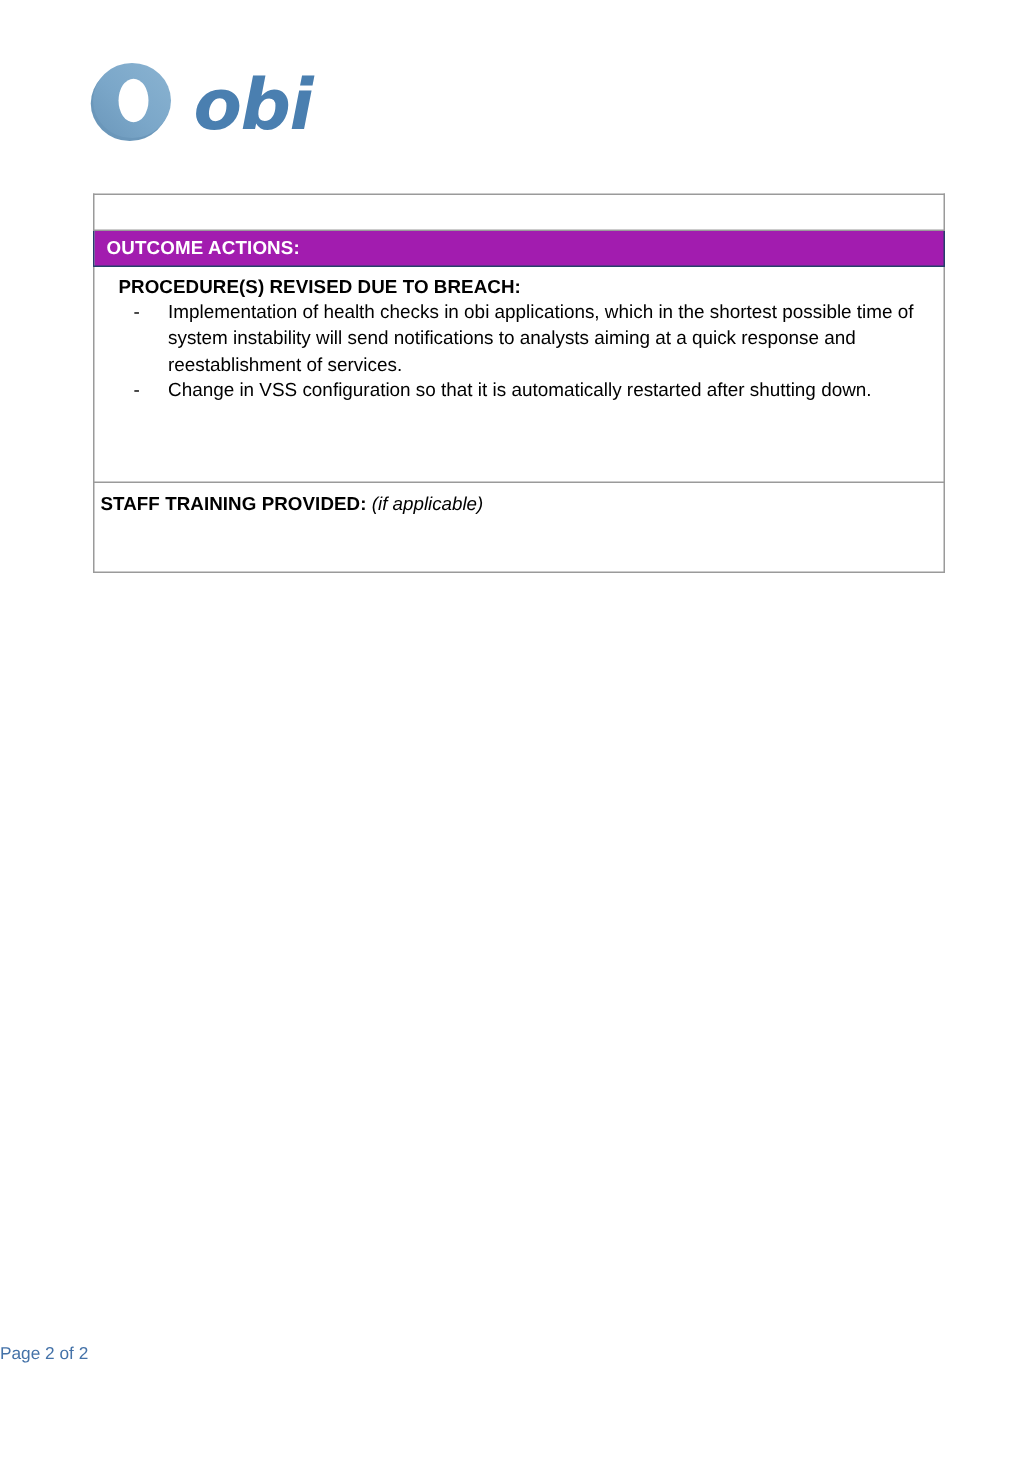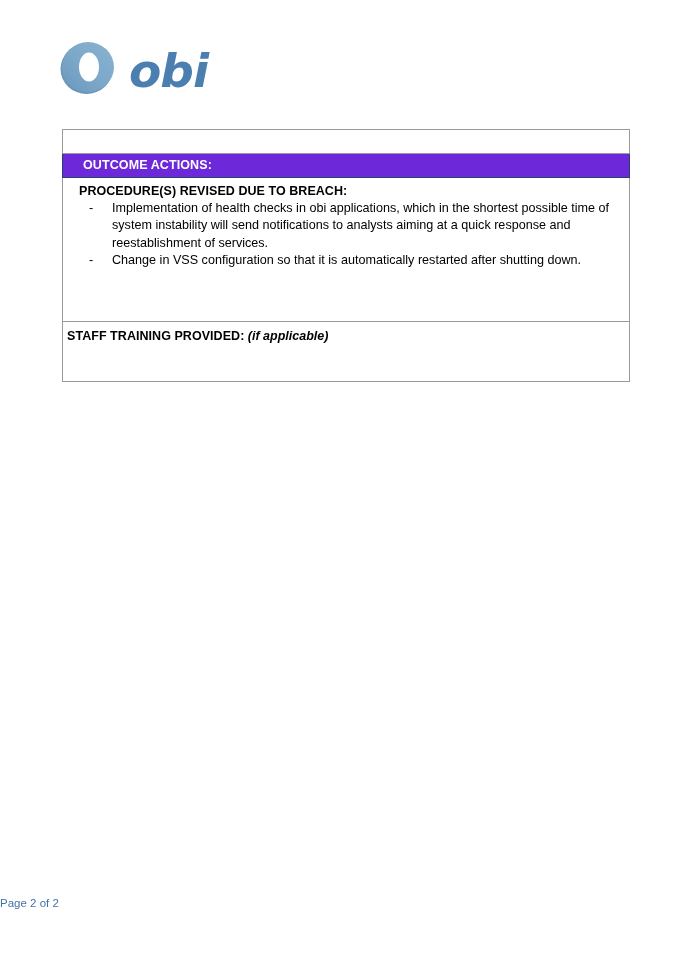--- a/index.html
+++ b/index.html
@@ -69,23 +69,23 @@
     padding: 0;
     vertical-align: top;
   }
 
   .row-blank td {
     height: 23px;
     background: #ffffff;
   }
 
   .row-header td {
-    background: #6d28d9;
+    background: #a21caf;
     border-color: #25406b;
-    padding: 3px 4px 4px 20px;
+    padding: 3px 4px 4px 8px;
   }
   .header-text {
     color: #ffffff;
     font-size: 12.5px;
     font-weight: bold;
     line-height: 16px;
     letter-spacing: 0.1px;
   }
 
   .row-body td {
@@ -130,21 +130,21 @@
   .staff-line {
     font-size: 12.5px;
     line-height: 16px;
   }
   .staff-label {
     font-weight: bold;
     letter-spacing: 0.05px;
   }
   .staff-note {
     font-style: italic;
-    font-weight: bold;
+    font-weight: normal;
   }
 
   
   .footer {
     position: absolute;
     left: 0;
     right: 0;
     top: 893px;
   }
   .footer-text {

